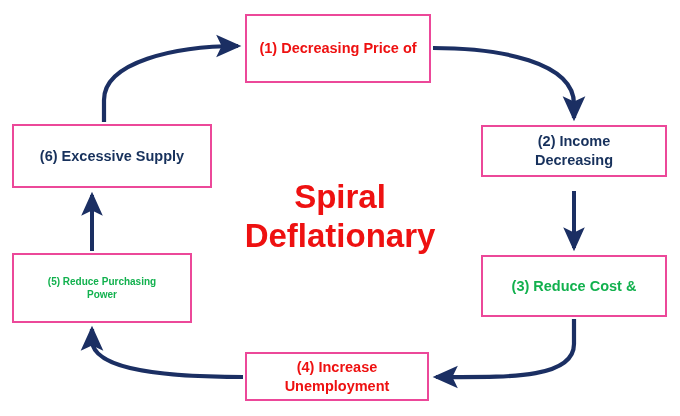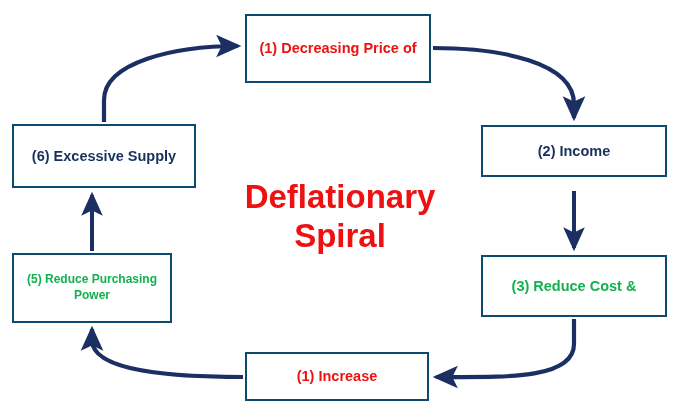--- a/index.html
+++ b/index.html
@@ -20,40 +20,40 @@
     left: 0;
     top: 0;
     width: 680px;
     height: 416px;
     pointer-events: none;
   }
   .node {
     position: absolute;
     box-sizing: border-box;
     background: #ffffff;
-    border: 2px solid #0c4a6e;
+    border: 2px solid #ec4899;
     display: flex;
     flex-direction: column;
     align-items: center;
     justify-content: center;
     text-align: center;
     font-weight: bold;
     line-height: 1.30;
     z-index: 3;
   }
   .node .line {
     display: block;
     white-space: nowrap;
   }
   #node-1 { left: 245px; top: 14px;  width: 186px; height: 69px;  font-size: 14.5px; color: var(--red); }
   #node-2 { left: 481px; top: 125px; width: 186px; height: 52px;  font-size: 14.5px; color: var(--navy); }
   #node-3 { left: 481px; top: 255px; width: 186px; height: 62px;  font-size: 14.5px; color: var(--green); }
   #node-4 { left: 245px; top: 352px; width: 184px; height: 49px;  font-size: 14.5px; color: var(--red); }
-  #node-5 { left: 12px;  top: 253px; width: 160px; height: 70px;  font-size: 12px; color: var(--green); }
-  #node-6 { left: 12px;  top: 124px; width: 184px; height: 64px;  font-size: 14.5px; color: var(--navy); }
+  #node-5 { left: 12px;  top: 253px; width: 180px; height: 70px;  font-size: 10px; color: var(--green); }
+  #node-6 { left: 12px;  top: 124px; width: 200px; height: 64px;  font-size: 14.5px; color: var(--navy); }
 
   #center-title {
     position: absolute;
     left: 206px;
     top: 178px;
     width: 268px;
     text-align: center;
     font-size: 33px;
     font-weight: bold;
     line-height: 1.18;
@@ -93,37 +93,39 @@
 
     <path d="M 92,251 L 92,195" fill="none" stroke="#1b2f63" stroke-width="4.0" stroke-linecap="butt" marker-end="url(#ah)"></path>
   </svg>
 
   <div class="node" id="node-1">
     <span class="line">(1) Decreasing Price of</span>
   </div>
 
   <div class="node" id="node-2">
     <span class="line">(2) Income</span>
+    <span class="line">Decreasing</span>
   </div>
 
   <div class="node" id="node-3">
     <span class="line">(3) Reduce Cost &amp;</span>
   </div>
 
   <div class="node" id="node-4">
-    <span class="line">(1) Increase</span>
+    <span class="line">(4) Increase</span>
+    <span class="line">Unemployment</span>
   </div>
 
   <div class="node" id="node-5">
     <span class="line">(5) Reduce Purchasing</span>
     <span class="line">Power</span>
   </div>
 
   <div class="node" id="node-6">
     <span class="line">(6) Excessive Supply</span>
   </div>
 
   <div id="center-title">
+    <span class="line">Spiral</span>
     <span class="line">Deflationary</span>
-    <span class="line">Spiral</span>
   </div>
 
 </div>
 
 </body></html>

